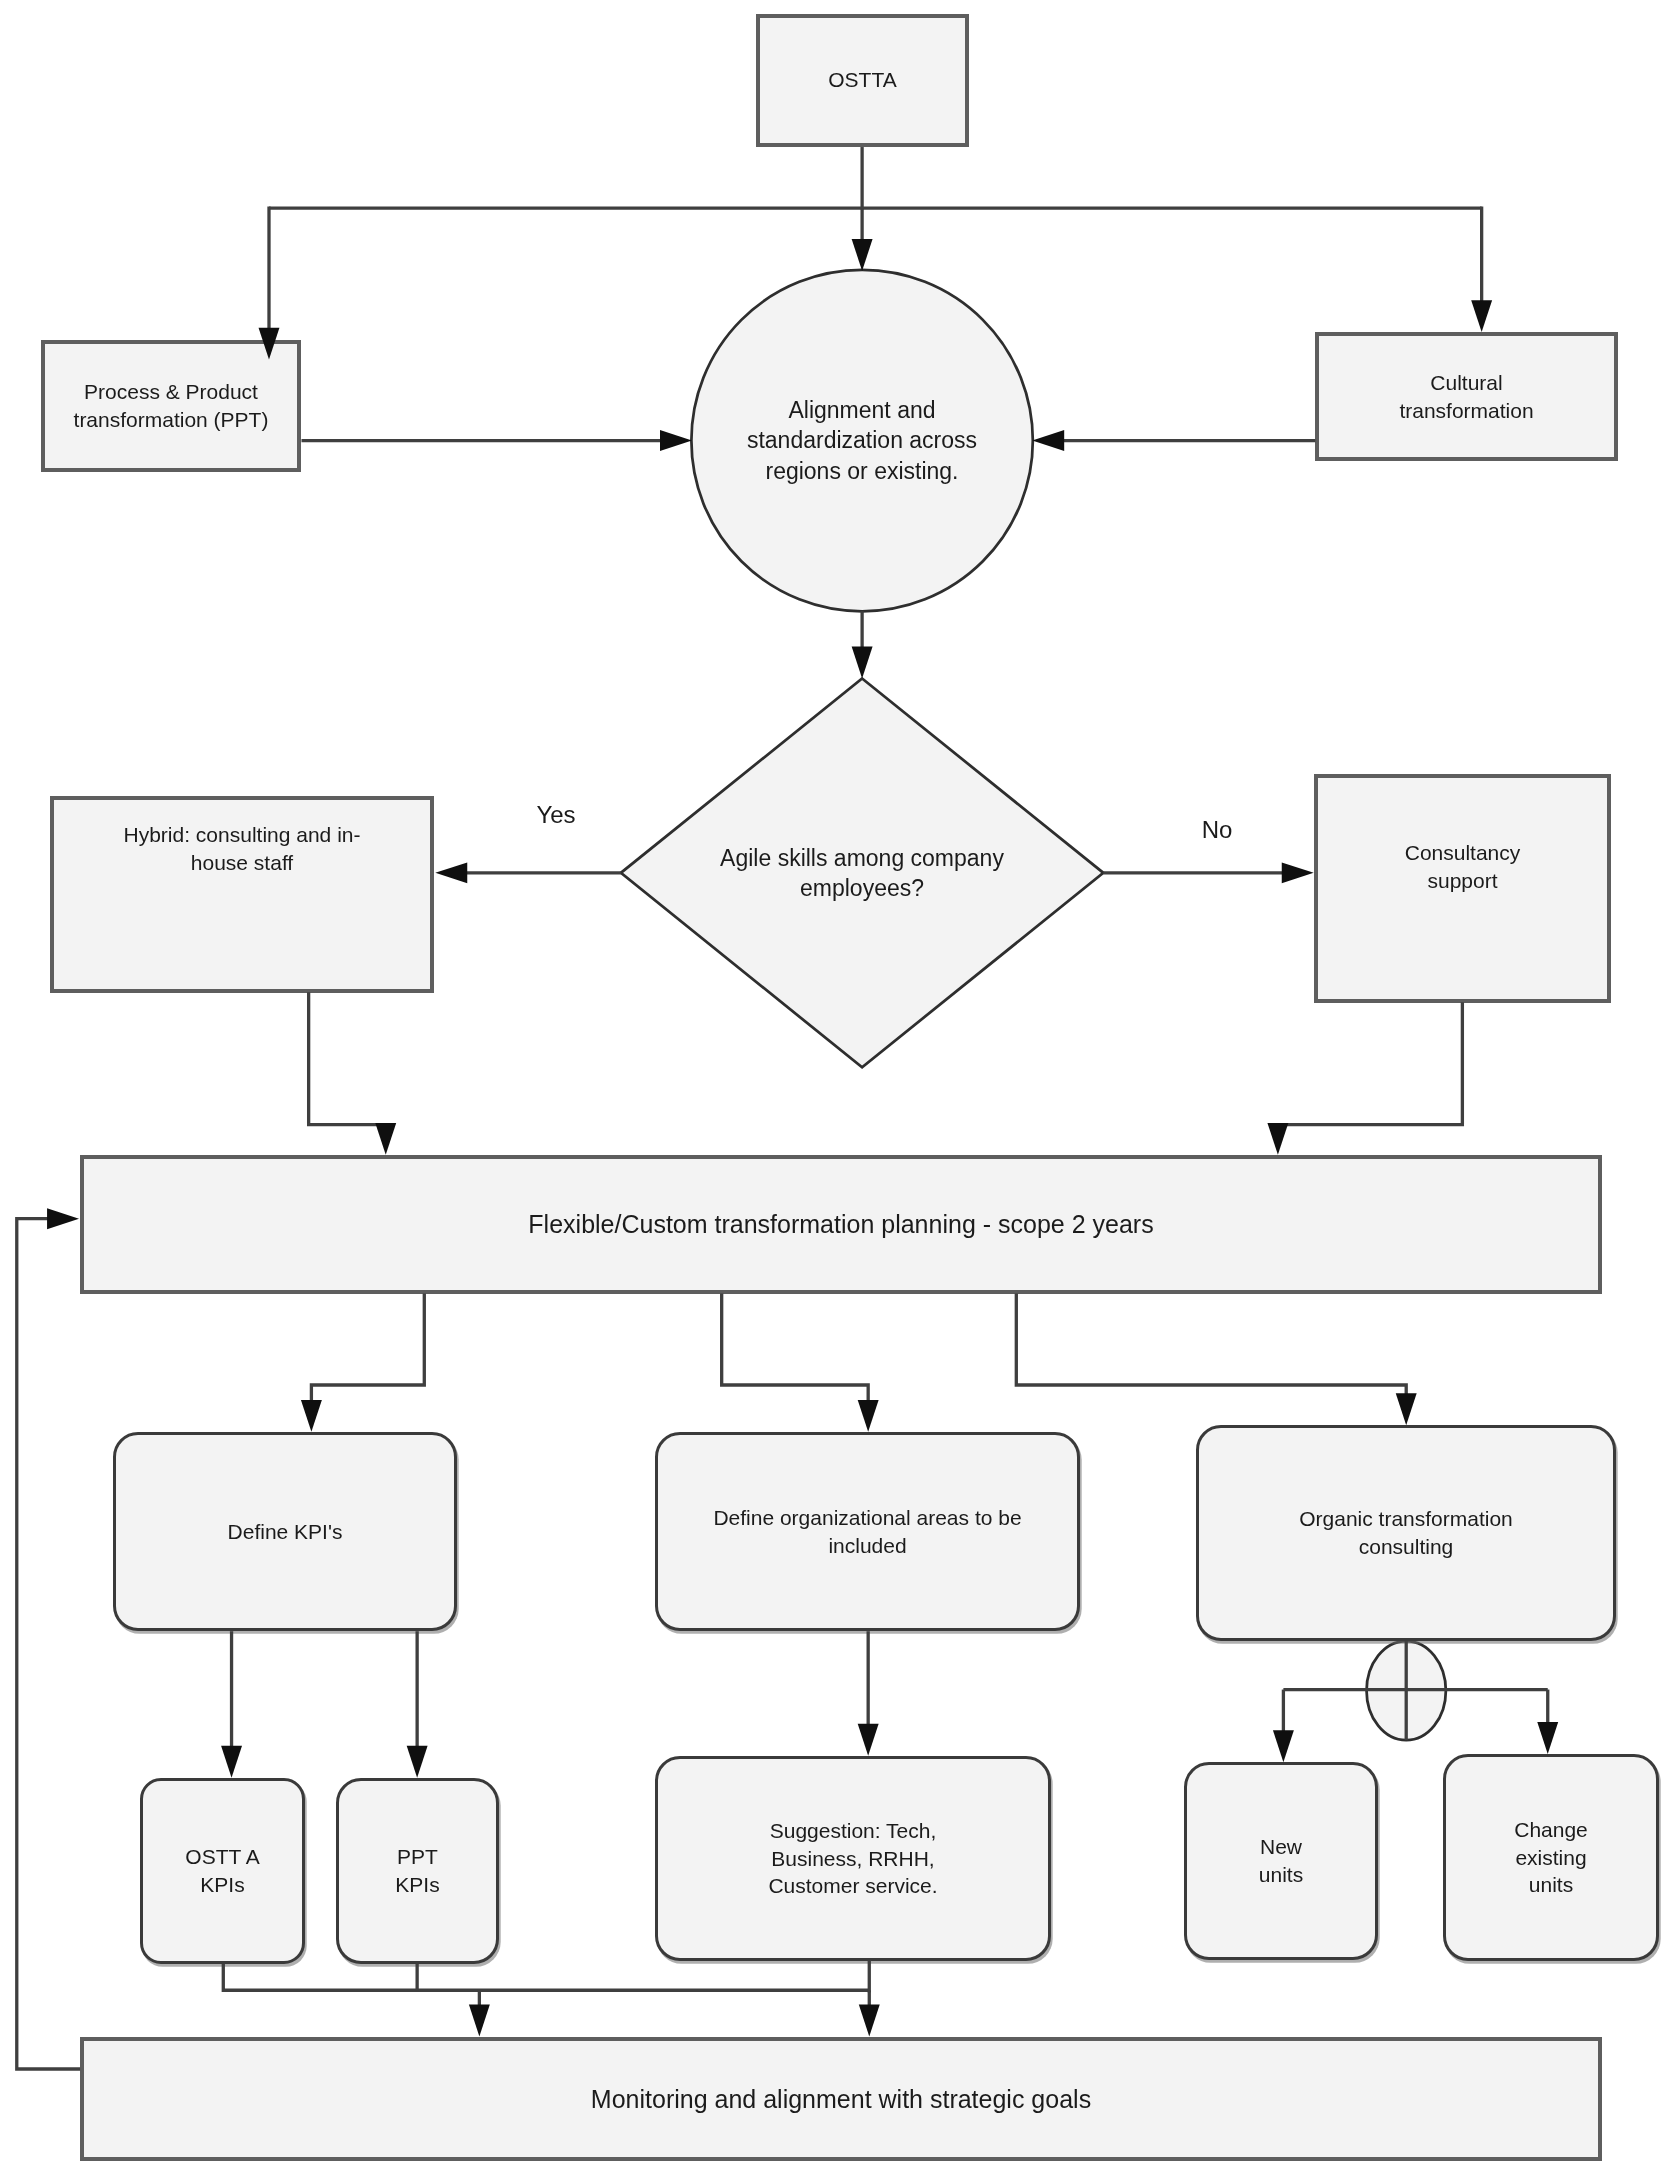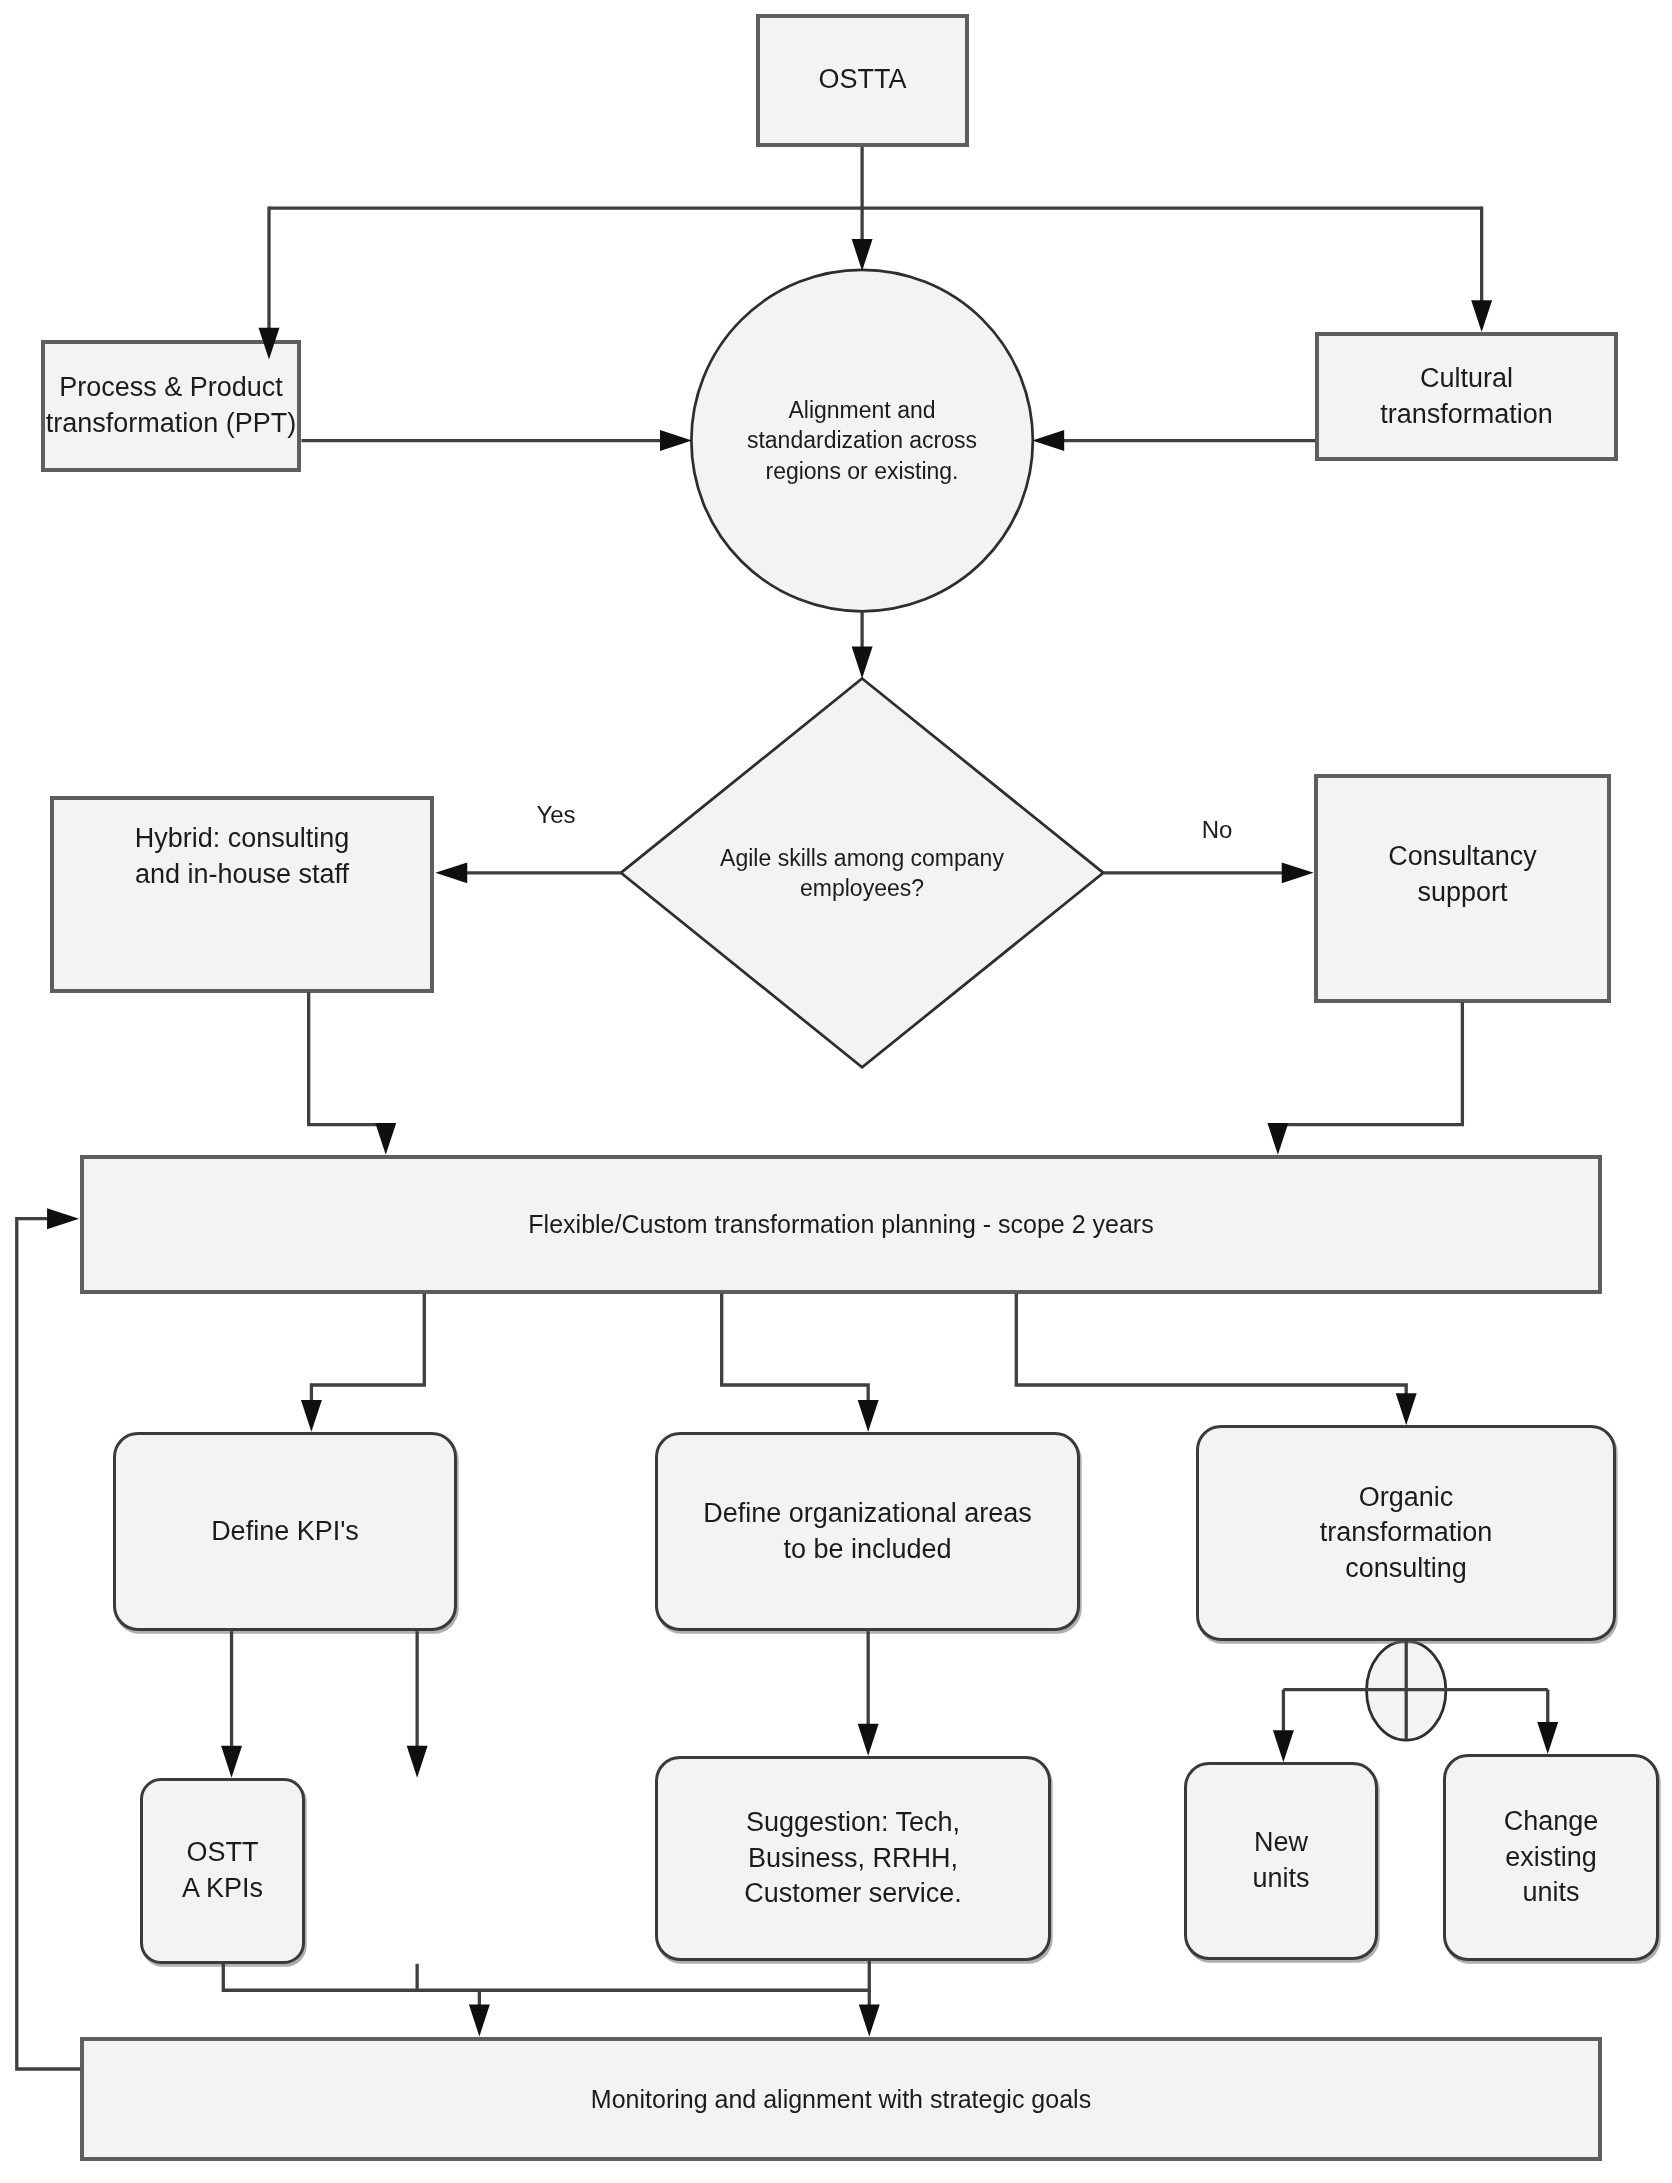--- a/index.html
+++ b/index.html
@@ -11,21 +11,21 @@
   #canvas{
     position:relative; width:1673px; height:2183px; background:var(--background);
     font-family:"Liberation Sans", sans-serif; color:var(--text);
   }
   #canvas svg{position:absolute;left:0;top:0;pointer-events:none;}
   .layer-shapes{z-index:1;}
   .layer-wires{z-index:3;}
   .node{
     position:absolute; box-sizing:border-box; z-index:2;
     display:flex; align-items:center; justify-content:center;
-    text-align:center; font-size:27px; line-height:1.32; color:var(--text);
+    text-align:center; font-size:21px; line-height:1.32; color:var(--text);
   }
   .node span{display:block;}
   .box{ background:var(--node-fill); border:4.4px solid var(--box-border); }
   .rounded{
     background:var(--node-fill); border:3.3px solid var(--rounded-border);
     border-radius:25px; box-shadow:1.7px 2.8px 0 rgba(110,110,110,.55);
   }
   .bar{ background:var(--node-fill); border:4.4px solid var(--box-border); font-size:25px; }
   .overlay{ position:absolute; z-index:2; display:flex; align-items:center; justify-content:center;
     text-align:center; font-size:23px; line-height:1.32; }
@@ -79,20 +79,23 @@
   </div>
 
   <div class="node rounded" style="left:1196px;top:1425px;width:420px;height:216px;">
     <span style="max-width:231px;">Organic transformation consulting</span>
   </div>
 
   <div class="node rounded" style="left:140px;top:1778px;width:165px;height:186px;border-radius:21px;">
     <span style="max-width:83px;">OSTT A KPIs</span>
   </div>
 
+  <div class="node rounded" style="left:336px;top:1778px;width:163px;height:186px;">
+    <span style="max-width:72px;">PPT KPIs</span>
+  </div>
 
   <div class="node rounded" style="left:655px;top:1756px;width:396px;height:205px;">
     <span style="max-width:242px;">Suggestion: Tech, Business, RRHH, Customer service.</span>
   </div>
 
   <div class="node rounded" style="left:1184px;top:1762px;width:194px;height:198px;">
     <span style="max-width:72px;">New units</span>
   </div>
 
   <div class="node rounded" style="left:1443px;top:1754px;width:216px;height:207px;">

